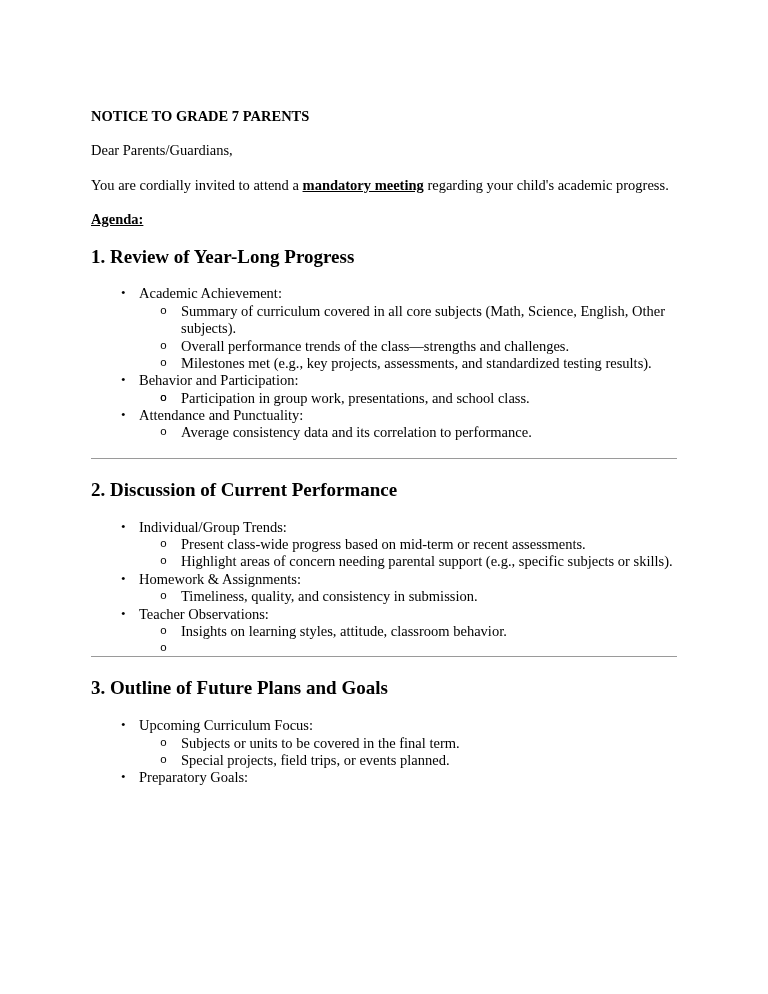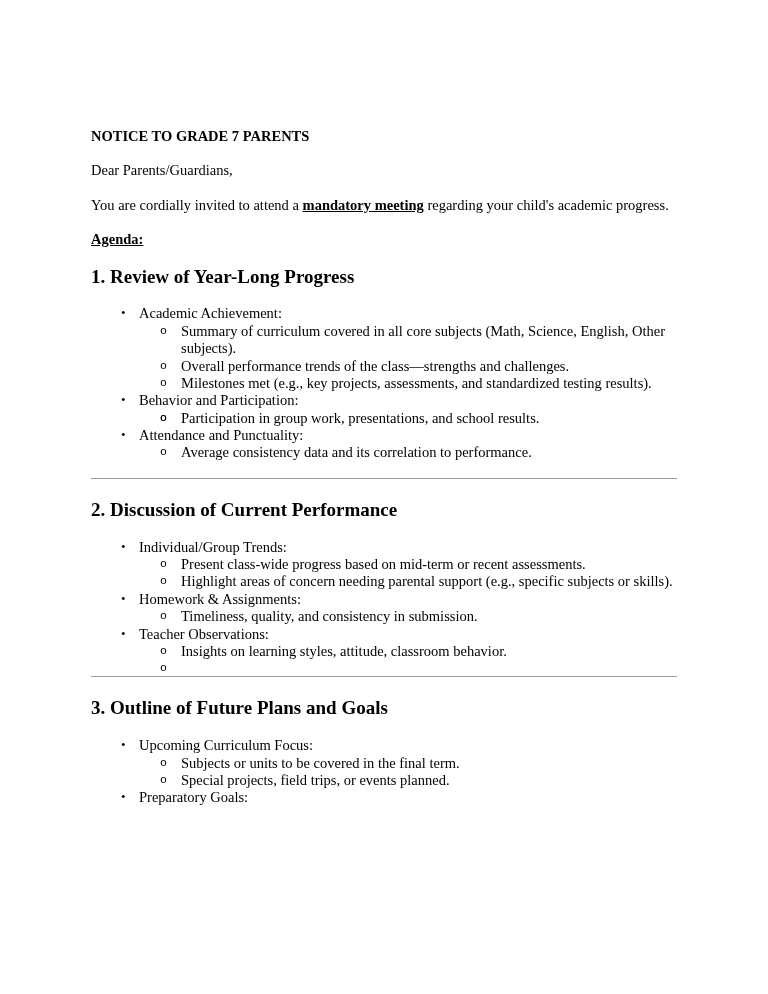--- a/index.html
+++ b/index.html
@@ -10,21 +10,21 @@
     position: relative;
     overflow: hidden;
     font-family: "Liberation Serif", serif;
     font-size: 14.5px;
     color: #000000;
     -webkit-font-smoothing: antialiased;
   }
   .doc {
     position: absolute;
     left: 91px;
-    top: 128px;
+    top: 108px;
     width: 586px;
   }
   .para {
     line-height: 1.2;
     margin-bottom: 17px;
   }
   .doc-title { font-weight: bold; }
   .bold { font-weight: bold; text-decoration: underline; }
   .section-heading {
     font-size: 19px;
@@ -98,21 +98,21 @@
     </div>
     <div class="li1">
       <span class="marker">•</span>
       <span class="li1-label">Behavior and Participation:</span>
     </div>
     <div class="li2">
       <span class="marker">o</span>
     </div>
     <div class="li2">
       <span class="marker">o</span>
-      <span>Participation in group work, presentations, and school results.</span>
+      <span>Participation in group work, presentations, and school class.</span>
     </div>
     <div class="li1">
       <span class="marker">•</span>
       <span class="li1-label">Attendance and Punctuality:</span>
     </div>
     <div class="li2">
       <span class="marker">o</span>
       <span>Average consistency data and its correlation to performance.</span>
     </div>
   </div>

